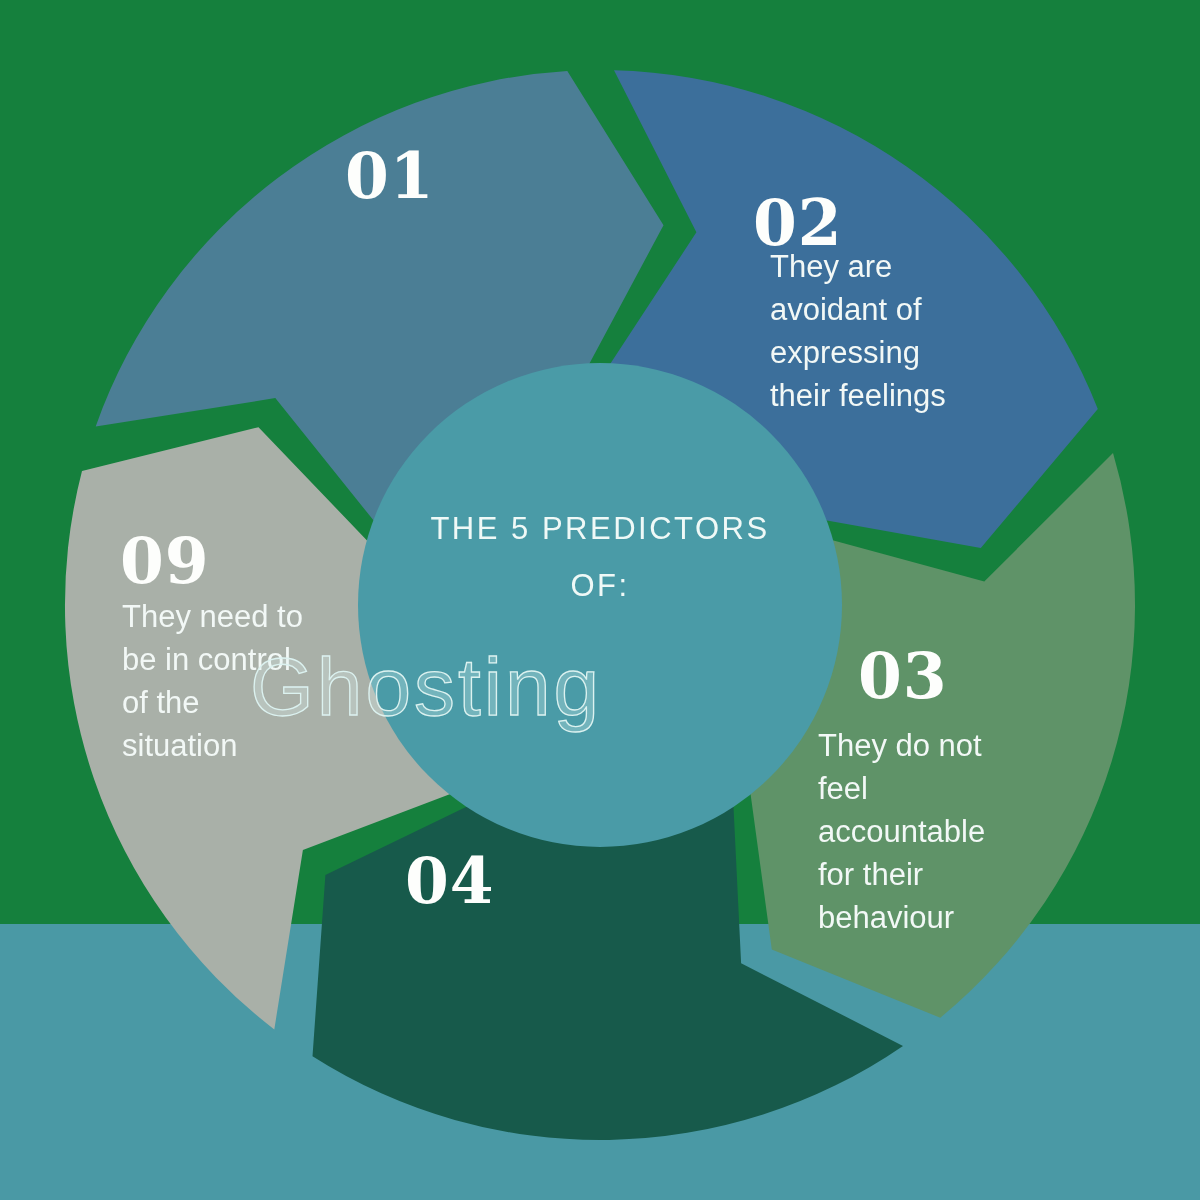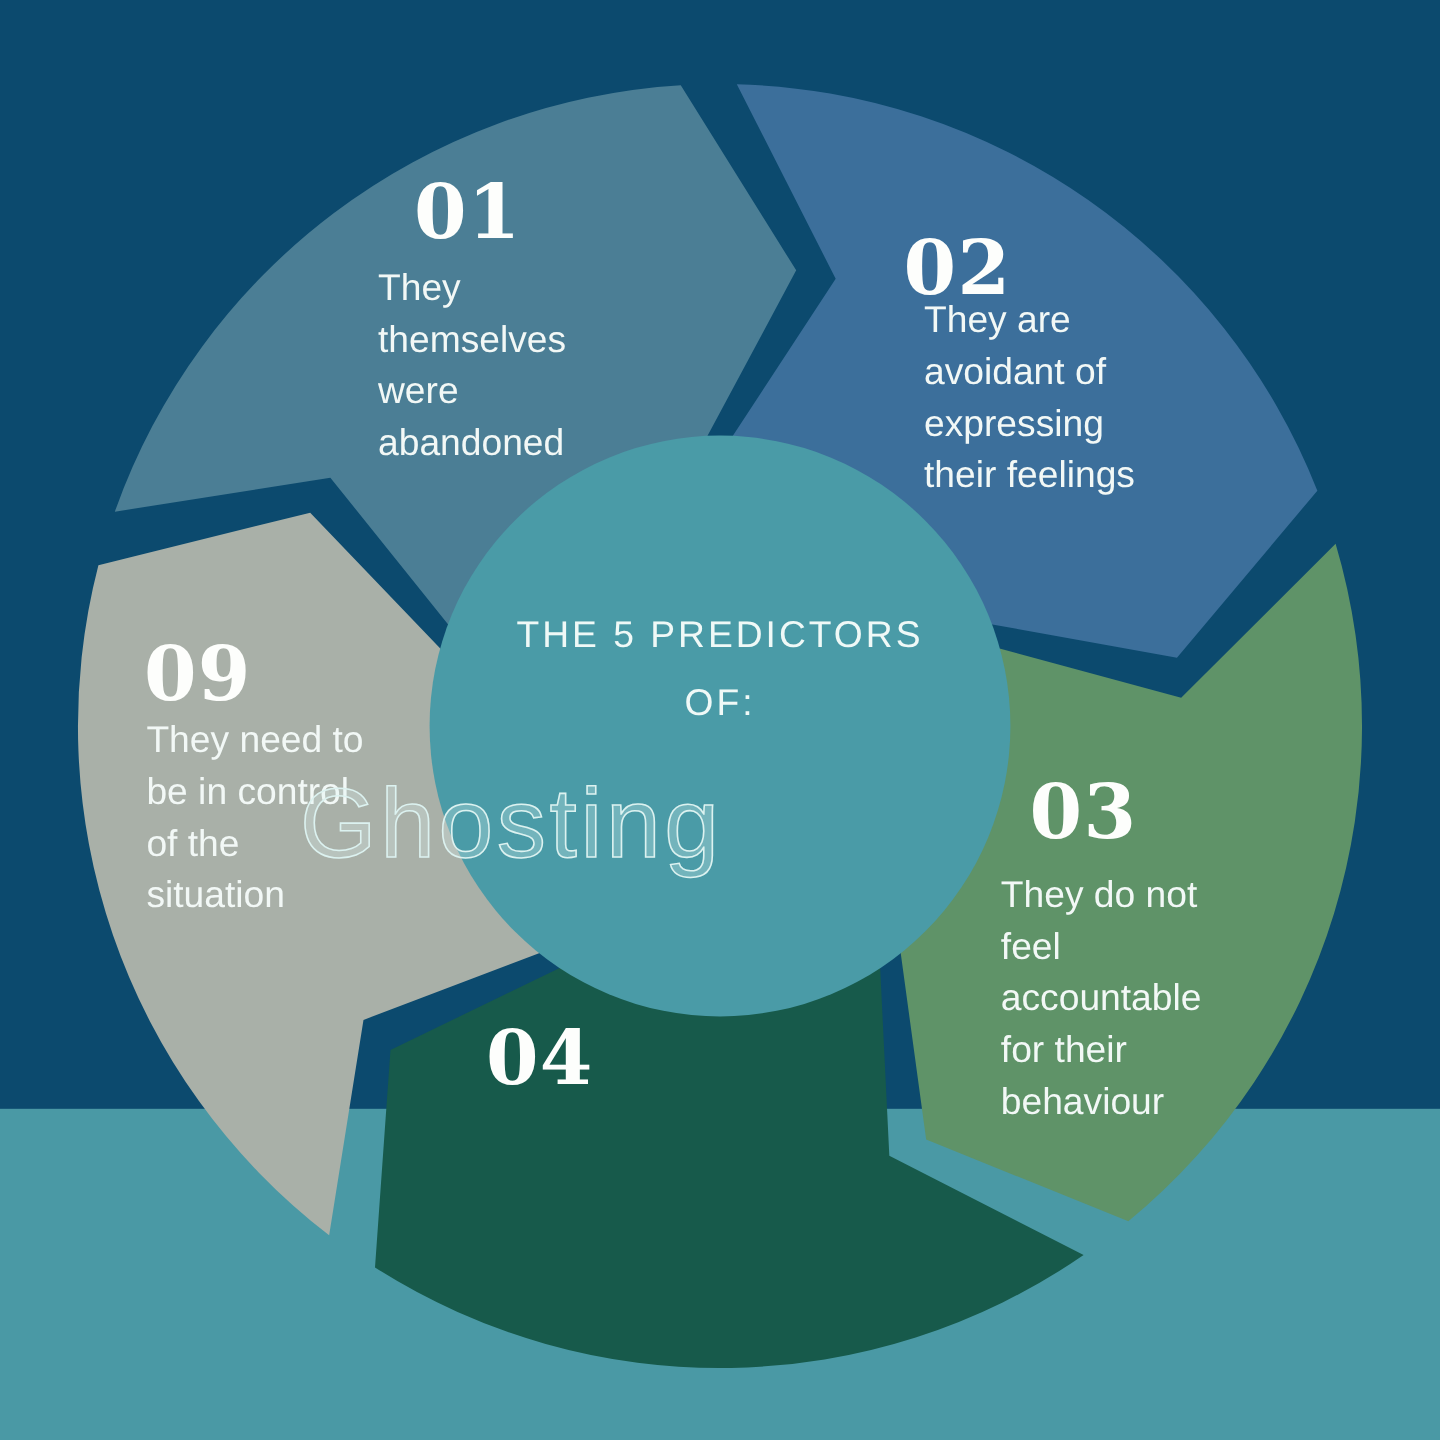--- a/index.html
+++ b/index.html
@@ -1,27 +1,27 @@
 <!DOCTYPE html>
 <html><head>
 <meta charset="utf-8">
 <style>
   html,body{margin:0;padding:0;}
   body{width:1200px;height:1200px;overflow:hidden;font-family:"Liberation Sans",sans-serif;}
-  .stage{position:relative;width:1200px;height:924px;background:#0c4a6e;}
+  .stage{position:relative;width:1200px;height:924px;background:#15803d;}
   .stage svg{position:absolute;left:0;top:0;}
   .txt{position:absolute;white-space:pre-line;color:#F2F8F6;font-size:31px;line-height:43px;font-weight:400;}
   .num{position:absolute;color:#FDFEFC;font-family:"DejaVu Serif",serif;font-weight:bold;font-size:63px;line-height:63px;letter-spacing:1px;}
   
   .num-01{left:345px;top:145px;}
   .txt-01{left:315px;top:218px;width:210px;}
   .num-02{left:753px;top:192px;}
   .txt-02{left:770px;top:245px;width:220px;}
   .num-03{left:858px;top:645px;}
-  .txt-03{left:818px;top:724px;width:210px;margin-left:16px;}
+  .txt-03{left:818px;top:724px;width:210px;}
   .num-04{left:405px;top:850px;}
   .txt-04{left:408px;top:912px;width:300px;}
   .num-05{left:120px;top:530px;}
   .txt-05{left:122px;top:595px;width:215px;}
   
   .center-title{position:absolute;left:250px;top:500px;width:700px;text-align:center;
     color:#EFF9F7;font-size:31px;line-height:57px;letter-spacing:2.5px;font-weight:400;white-space:pre-line;}
   .center-highlight{position:absolute;left:250px;top:640px;width:700px;text-align:left;
     font-size:82px;letter-spacing:3px;font-weight:300;
     color:rgba(224,245,243,0.28);-webkit-text-stroke:1.3px #DCF2F0;}
@@ -36,24 +36,20 @@
         <path d="M95.7 426.4 A535 535 0 0 1 567.3 71.0 L663.5 225.3 L585.7 370.4 A235 235 0 0 0 378.5 526.6 L275.3 398.1 Z" fill="#4B7E95"></path>
         <path d="M614.0 70.2 A535 535 0 0 1 1097.8 408.9 L980.8 548.1 L818.6 518.9 A235 235 0 0 0 606.2 370.1 L696.4 232.3 Z" fill="#3C6F9B"></path>
         <path d="M1113.0 453.1 A535 535 0 0 1 940.3 1017.8 L771.8 949.5 L749.5 786.3 A235 235 0 0 0 825.3 538.3 L984.3 581.5 Z" fill="#5F9368"></path>
         <path d="M903.0 1045.9 A535 535 0 0 1 312.5 1056.2 L325.4 874.9 L473.7 803.2 A235 235 0 0 0 733.1 798.7 L741.1 963.2 Z" fill="#175A4B"></path>
         <path d="M274.3 1029.4 A535 535 0 0 1 82.0 471.0 L258.5 427.2 L372.5 546.2 A235 235 0 0 0 456.9 791.4 L302.9 849.9 Z" fill="#A9B0A8"></path>
       </g>
     <circle cx="600" cy="605" r="242" fill="#4A9BA7"></circle>
   </svg>
 
   <div class="num num-01">01</div>
-  <div class="txt txt-01">They
-themselves
-were
-abandoned</div>
 
   <div class="num num-02">02</div>
   <div class="txt txt-02">They are
 avoidant of
 expressing
 their feelings</div>
 
   <div class="num num-03">03</div>
   <div class="txt txt-03">They do not
 feel

